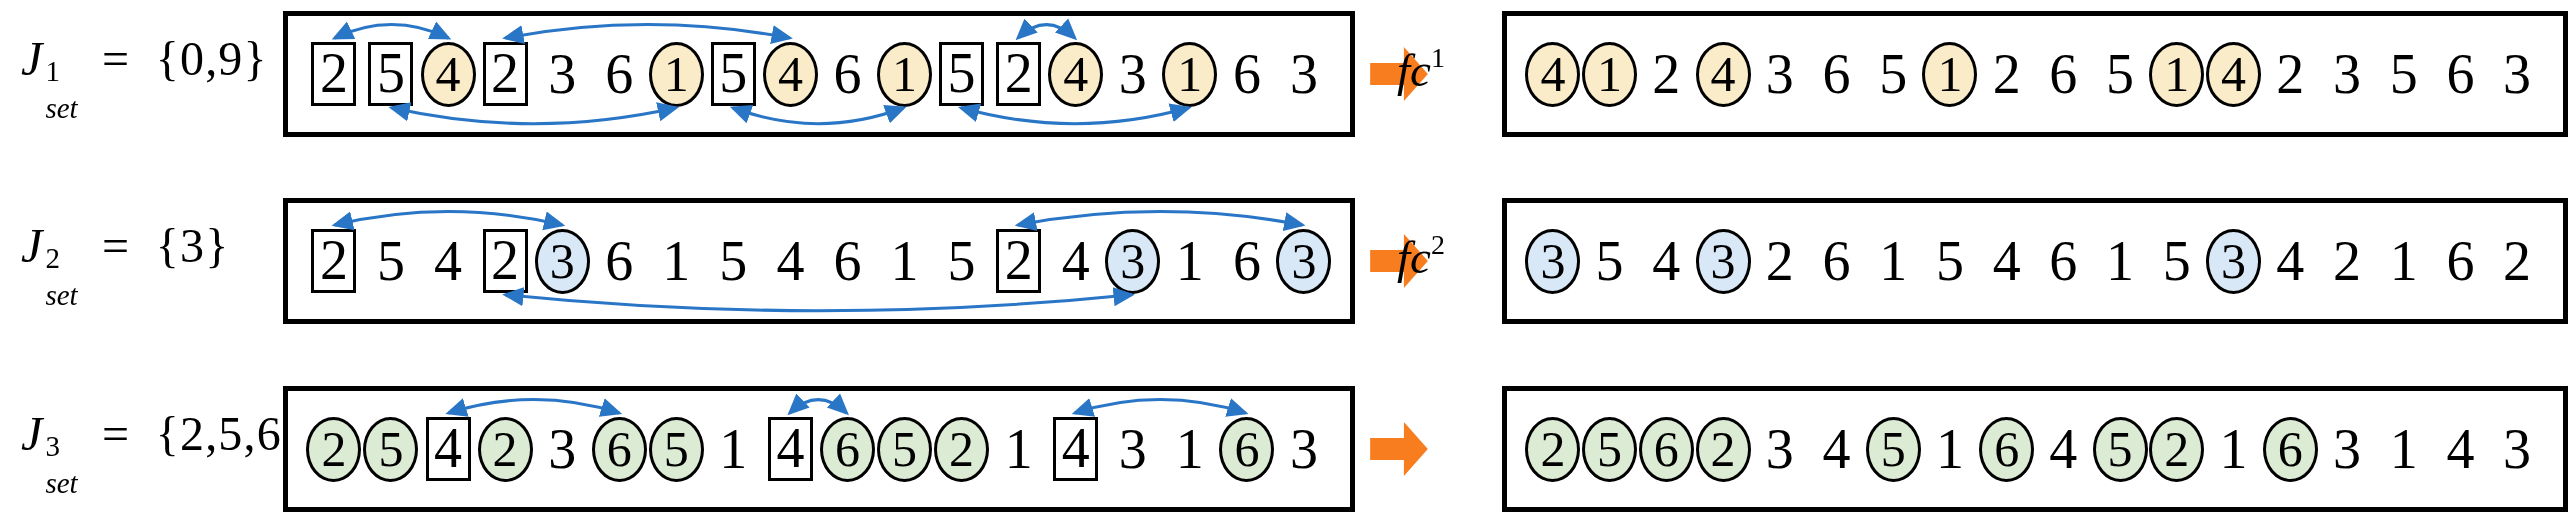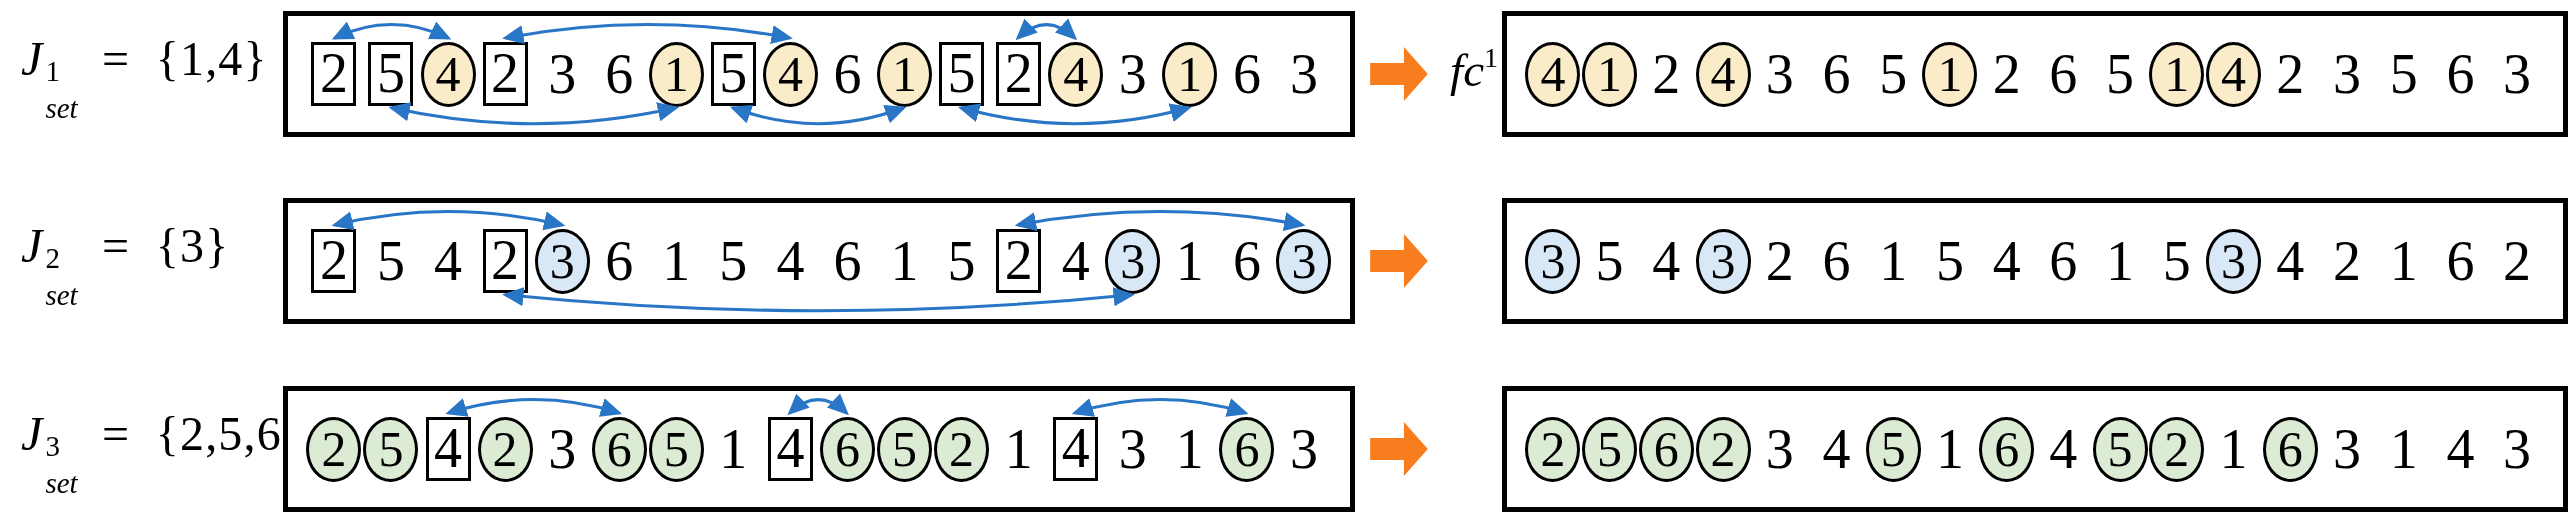--- a/index.html
+++ b/index.html
@@ -49,21 +49,21 @@
     box-sizing:border-box;display:flex;align-items:center;justify-content:center;
   }
   svg.arcs{position:absolute;left:0;top:0;overflow:visible;pointer-events:none;}
 
   
   .block-arrow{position:absolute;left:1370px;top:50%;transform:translateY(-50%);
     width:58px;height:54px;}
 
   
   .fc-label{
-    position:absolute;left:1397px;width:101px;text-align:right;
+    position:absolute;left:1397px;width:101px;text-align:left;
     top:50%;transform:translateY(-58%);
     font-style:italic;font-size:47px;color:#000;white-space:nowrap;
   }
   .fc-sup{font-style:normal;font-size:28px;vertical-align:58%;}
 </style>
 </head>
 <body>
 
 <svg width="0" height="0" style="position:absolute" aria-hidden="true">
   <defs>
@@ -75,21 +75,21 @@
 
 <div class="canvas">
 
   <div class="figure-row r1">
     <div class="set-label">
       <span class="lbl-var">J</span><span class="supsub">
           <span class="sup">1</span>
           <span class="sub">set</span>
         </span>
       <span class="lbl-eq">=</span>
-      <span class="lbl-val">{1,4}</span>
+      <span class="lbl-val">{0,9}</span>
     </div>
     <div class="seq-box seq-left">
       <div class="items">
           <span class="slot">
             <span class="g-rect">2</span>
           </span>
           <span class="slot">
             <span class="g-rect">5</span>
           </span>
           <span class="slot">
@@ -284,20 +284,23 @@
         </div>
       <svg class="arcs" width="1061" height="115" viewBox="0 0 1732 188">
           <path d="M75,36 Q261,-8 447,36" fill="none" stroke="#2a76c6" stroke-width="5" marker-start="url(#arrow-head)" marker-end="url(#arrow-head)"></path>
           <path d="M1192,36 Q1424.5,-8 1657,36" fill="none" stroke="#2a76c6" stroke-width="5" marker-start="url(#arrow-head)" marker-end="url(#arrow-head)"></path>
           <path d="M354,150 Q866,202 1378,150" fill="none" stroke="#2a76c6" stroke-width="5" marker-start="url(#arrow-head)" marker-end="url(#arrow-head)"></path>
         </svg>
     </div>
     <svg class="block-arrow" viewBox="0 0 94 88">
       <polygon class="arrow-poly" points="0,26 55,26 55,0 94,44 55,88 55,62 0,62" fill="#f87d1f"></polygon>
     </svg>
+    <div class="fc-label">
+      <span>fc</span><span class="fc-sup">2</span>
+    </div>
     <div class="seq-box seq-right">
       <div class="items">
           <span class="slot">
             <span class="g-circ" style="background: rgb(217, 232, 246);">3</span>
           </span>
           <span class="slot">
             <span class="g-plain">5</span>
           </span>
           <span class="slot">
             <span class="g-plain">4</span>

